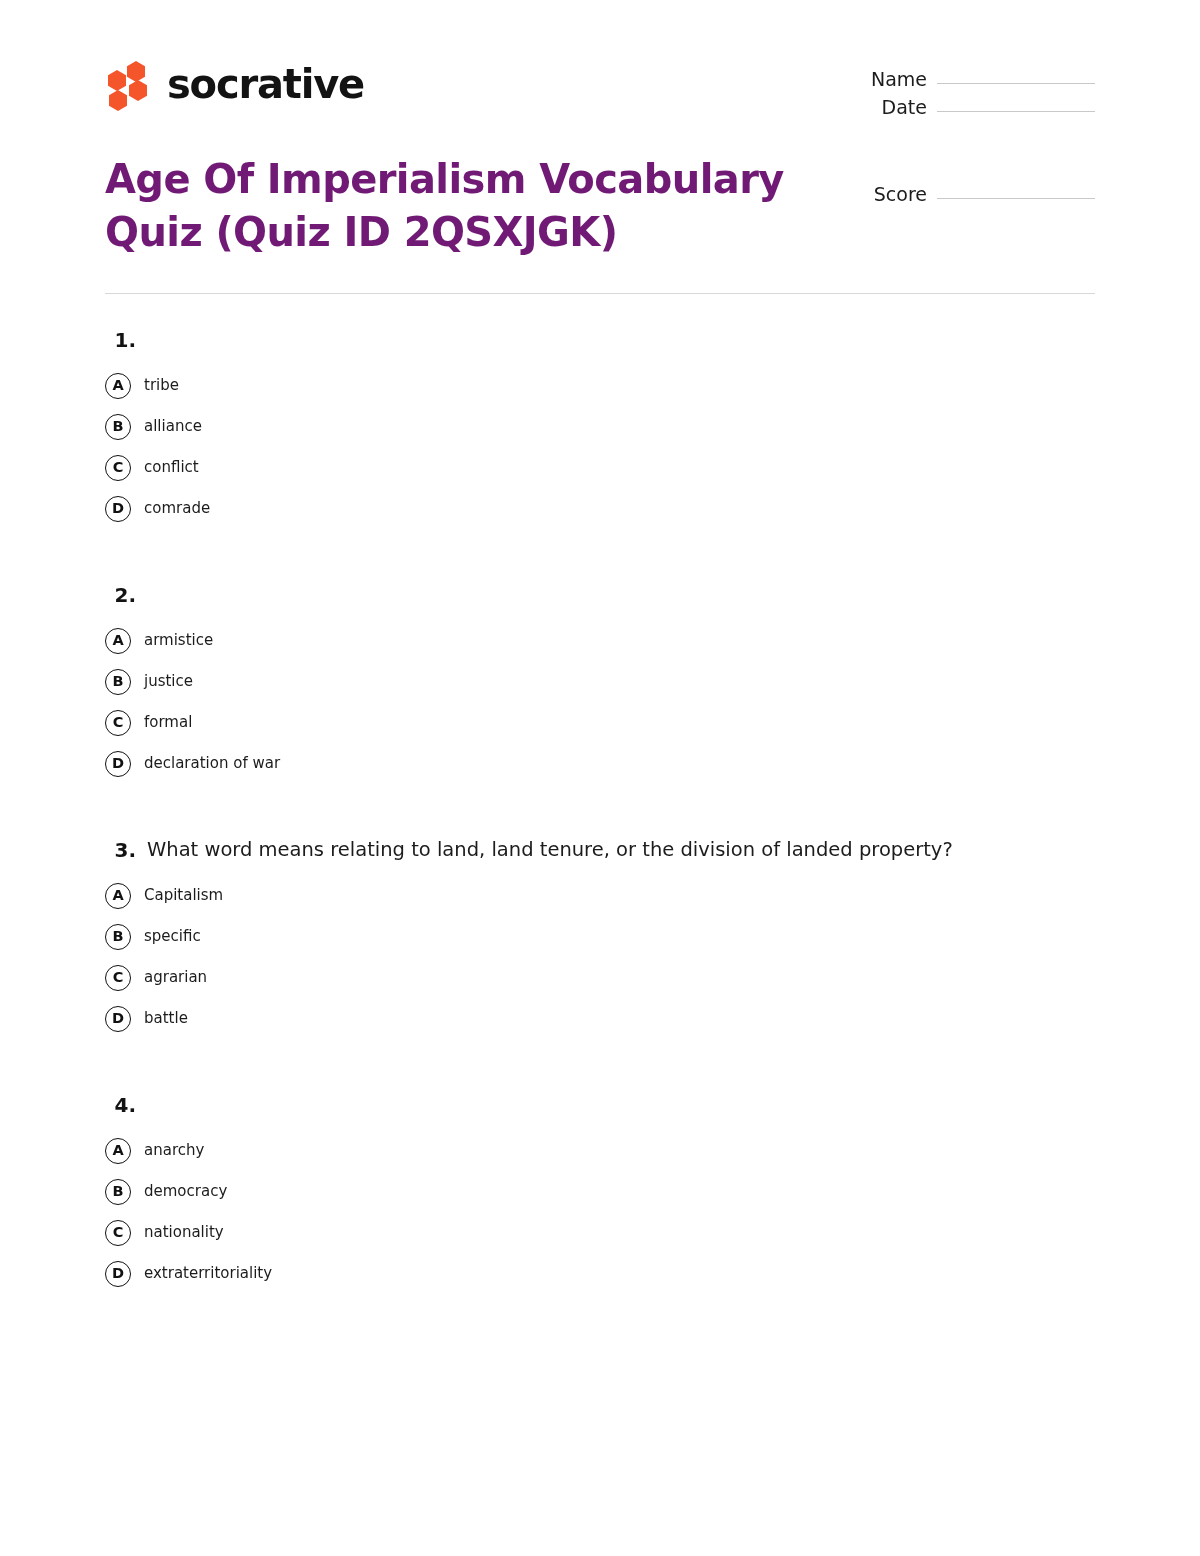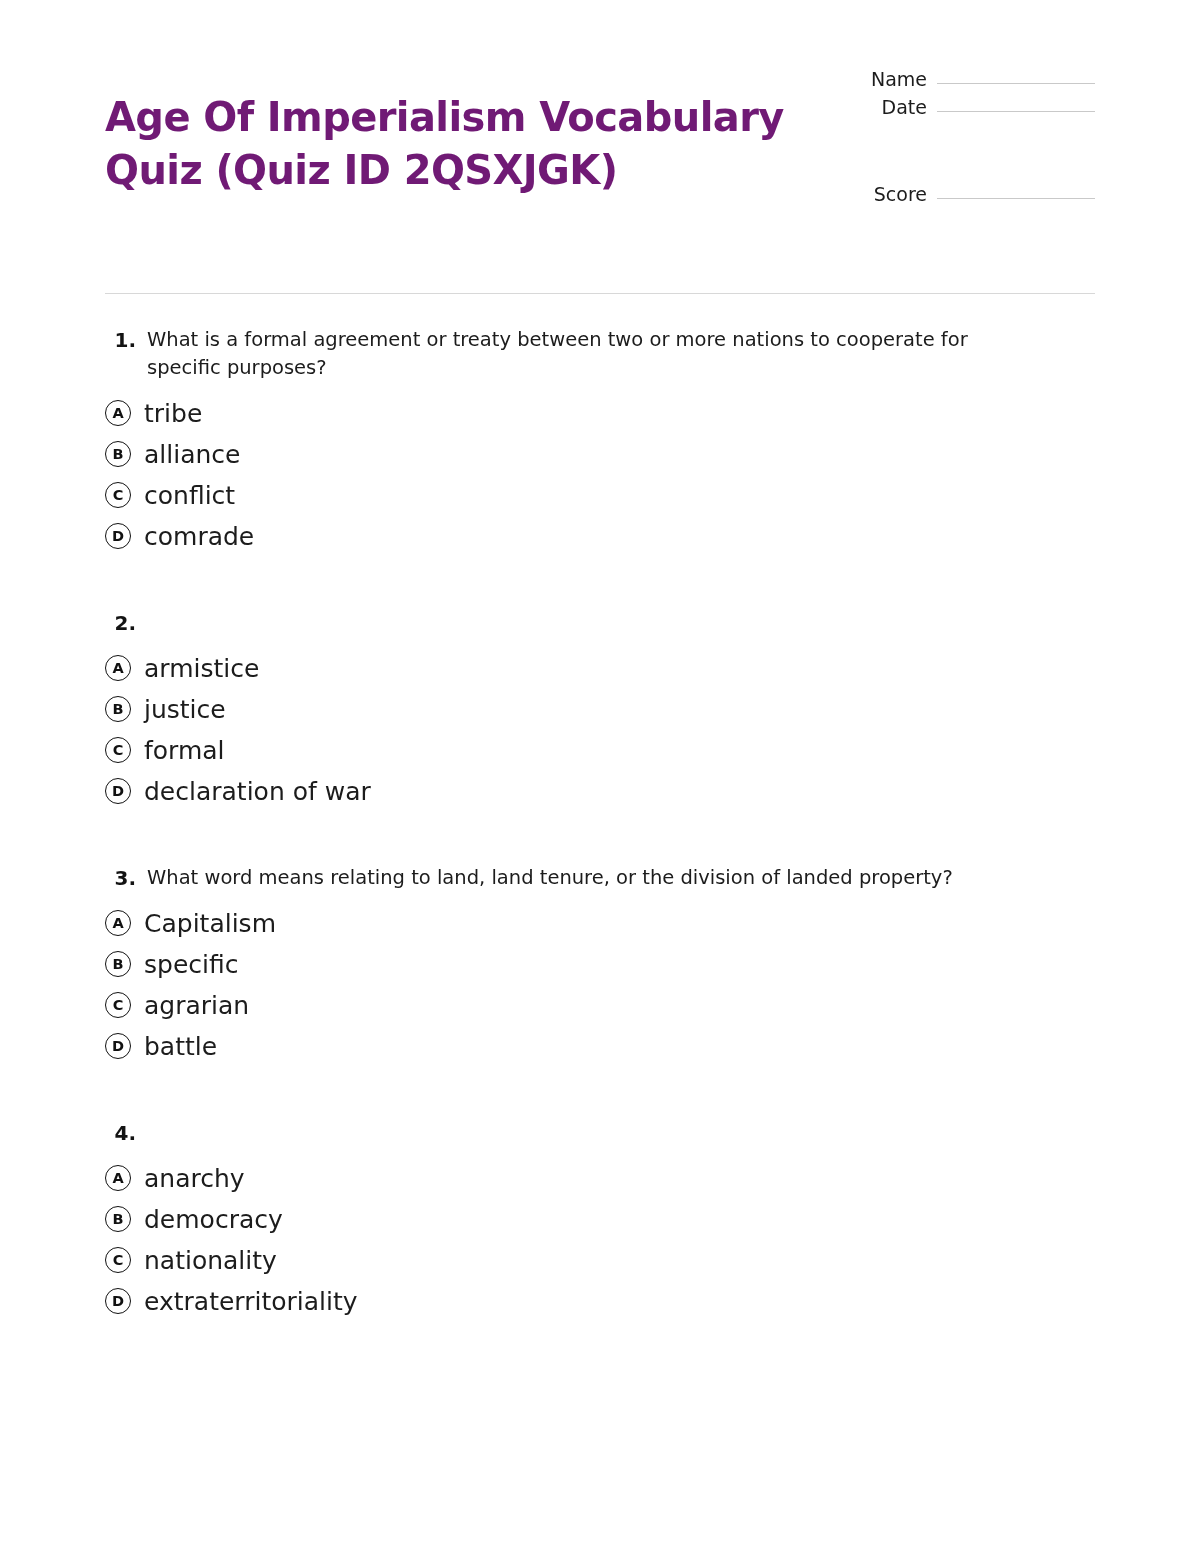--- a/index.html
+++ b/index.html
@@ -168,33 +168,46 @@
     justify-content: center;
     font-family: "DejaVu Sans", sans-serif;
     font-size: 14.5px;
     font-weight: 700;
     color: #111111;
     line-height: 1;
     box-sizing: border-box;
   }
   .opt-text {
     font-family: "DejaVu Sans", sans-serif;
-    font-size: 25px;
+    font-size: 15px;
     font-weight: 400;
     color: #1c1c1c;
     line-height: 1;
   }
 </style>
 </head>
 <body>
 
 <div class="page">
 
   <div class="header">
 
+    <div class="brand">
+      <span class="logo-mark">
+        <svg width="46" height="52" viewBox="0 0 46 52" xmlns="http://www.w3.org/2000/svg" aria-hidden="true">
+          <g fill="#F4552B">
+            <polygon points="31,1 40,6.2 40,16.8 31,22 22,16.8 22,6.2"></polygon>
+            <polygon points="12,10 21,15.2 21,25.8 12,31 3,25.8 3,15.2"></polygon>
+            <polygon points="33,20 42,25.2 42,35.8 33,41 24,35.8 24,25.2"></polygon>
+            <polygon points="13,30 22,35.2 22,45.8 13,51 4,45.8 4,35.2"></polygon>
+          </g>
+        </svg>
+      </span>
+      <span class="wordmark">socrative</span>
+    </div>
 
     <h1 class="quiz-title">Age Of Imperialism Vocabulary Quiz (Quiz ID 2QSXJGK)</h1>
 
     <div class="meta-block">
       <div class="meta-row">
         <span class="meta-label">Name</span>
         <span class="meta-line"></span>
       </div>
       <div class="meta-row">
         <span class="meta-label">Date</span>
@@ -206,21 +219,20 @@
       </div>
     </div>
 
     <div class="divider"></div>
   </div>
 
   <div class="questions" id="questions-container">
       <div class="question">
         <div class="q-head">
           <div class="q-num">1.</div>
-          <div class="q-text">What is a formal agreement or treaty between two or more nations to cooperate for specific purposes?</div>
         </div>
         <div class="options">
           <div class="option">
             <span class="opt-bubble">A</span>
             <span class="opt-text">tribe</span>
           </div>
           <div class="option">
             <span class="opt-bubble">B</span>
             <span class="opt-text">alliance</span>
           </div>

